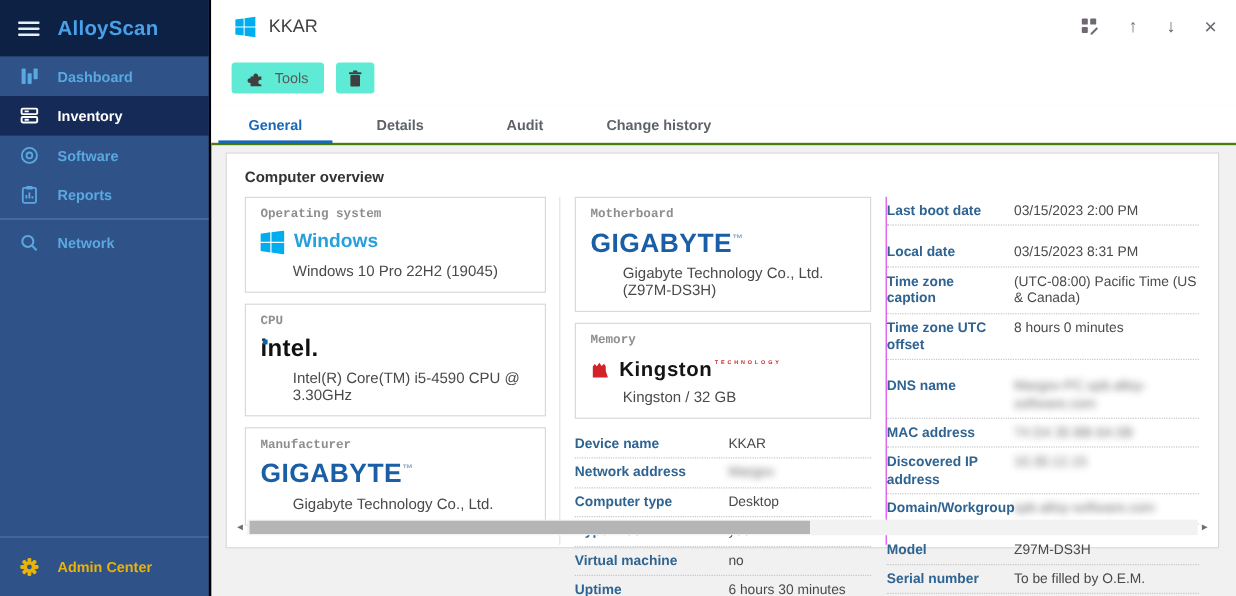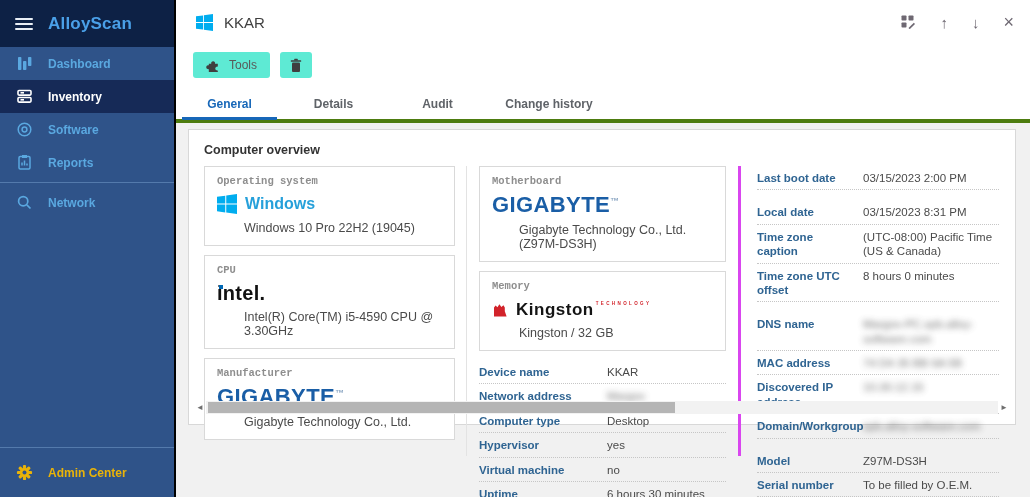--- a/index.html
+++ b/index.html
@@ -21,34 +21,34 @@
 
   
   .main { flex:1; display:flex; flex-direction:column; min-width:0; }
   .titlebar { height:44px; background:#ffffff; display:flex; align-items:center; padding:0 16px 0 20px; flex:none; }
   .page-title { font-size:15px; color:#3f3f3f; margin-left:11px; }
   .title-actions { margin-left:auto; display:flex; align-items:center; gap:24px; color:#6e6872; }
   .title-actions .glyph-btn { font-size:15px; line-height:1; cursor:pointer; color:#6e6872; }
   .toolbar { background:#ffffff; display:flex; gap:10px; padding:8px 0 10px 17px; flex:none; }
   .btn { background:#5eead4; border:none; border-radius:3px; height:26px; display:flex; align-items:center; gap:8px; padding:0 13px; font-size:12px; color:#5a5a5a; font-family:inherit; cursor:pointer; }
   .btn.icon-only { width:32px; justify-content:center; padding:0; }
-  .tabbar { background:#ffffff; display:flex; padding-left:6px; border-bottom:4px solid #4d7c0f; flex:none; }
+  .tabbar { background:#ffffff; display:flex; padding-left:6px; border-bottom:2px solid #4d7c0f; flex:none; }
   .tab { width:95px; margin-right:9px; text-align:center; font-size:12px; font-weight:bold; color:#5f6368; padding:9px 0 8px; position:relative; cursor:pointer; }
   .tab.wide { width:110px; }
   .tab.active { color:#1767b8; }
   .tab.active::after { content:''; position:absolute; left:0; right:0; bottom:-1px; height:3px; background:#1767b8; }
 
   .content { flex:1; padding:6px 14px 0 12px; min-height:0; }
-  .panel { background:#ffffff; border:1px solid #d8d8d8; height:296px; position:relative; padding:13px 0 0 15px; }
+  .panel { background:#ffffff; border:1px solid #d8d8d8; height:330px; position:relative; padding:13px 0 0 15px; }
   .panel-title { font-size:12.5px; font-weight:bold; color:#333333; margin-bottom:9px; }
   .columns { display:flex; height:290px; }
   .col { min-width:0; }
   .col-left { width:262px; padding-right:11px; flex:none; }
   .col-mid { width:272px; padding:0 12px; border-left:1px solid #e3e3e3; flex:none; }
-  .col-right { flex:1; padding-left:16px; border-left:3px solid #d946ef; margin-right:16px; }
+  .col-right { flex:1; padding-left:0; border-left:1px solid #d946ef; margin-right:16px; }
 
   
   .card { border:1px solid #d9d9d9; padding:8px 12px 10px; margin-bottom:9px; background:#fff; }
   .card-label { font-size:10.5px; font-weight:bold; color:#8e8e8e; margin-bottom:5px;font-family:Liberation Mono, monospace; }
   .brand-row { display:flex; align-items:center; gap:8px; min-height:24px; }
   .card-text { font-size:12.5px; color:#4a4a4a; margin-top:5px;margin-left:27px; }
 
   .win-word { color:#26a0da; font-size:16px; font-weight:bold; }
   .giga-word { color:#1a5ea6; font-size:22px; font-weight:bold; letter-spacing:.4px; }
   .giga-word .tm { font-size:9px; vertical-align:super; color:#8aa5c2; font-weight:bold; letter-spacing:0; }

